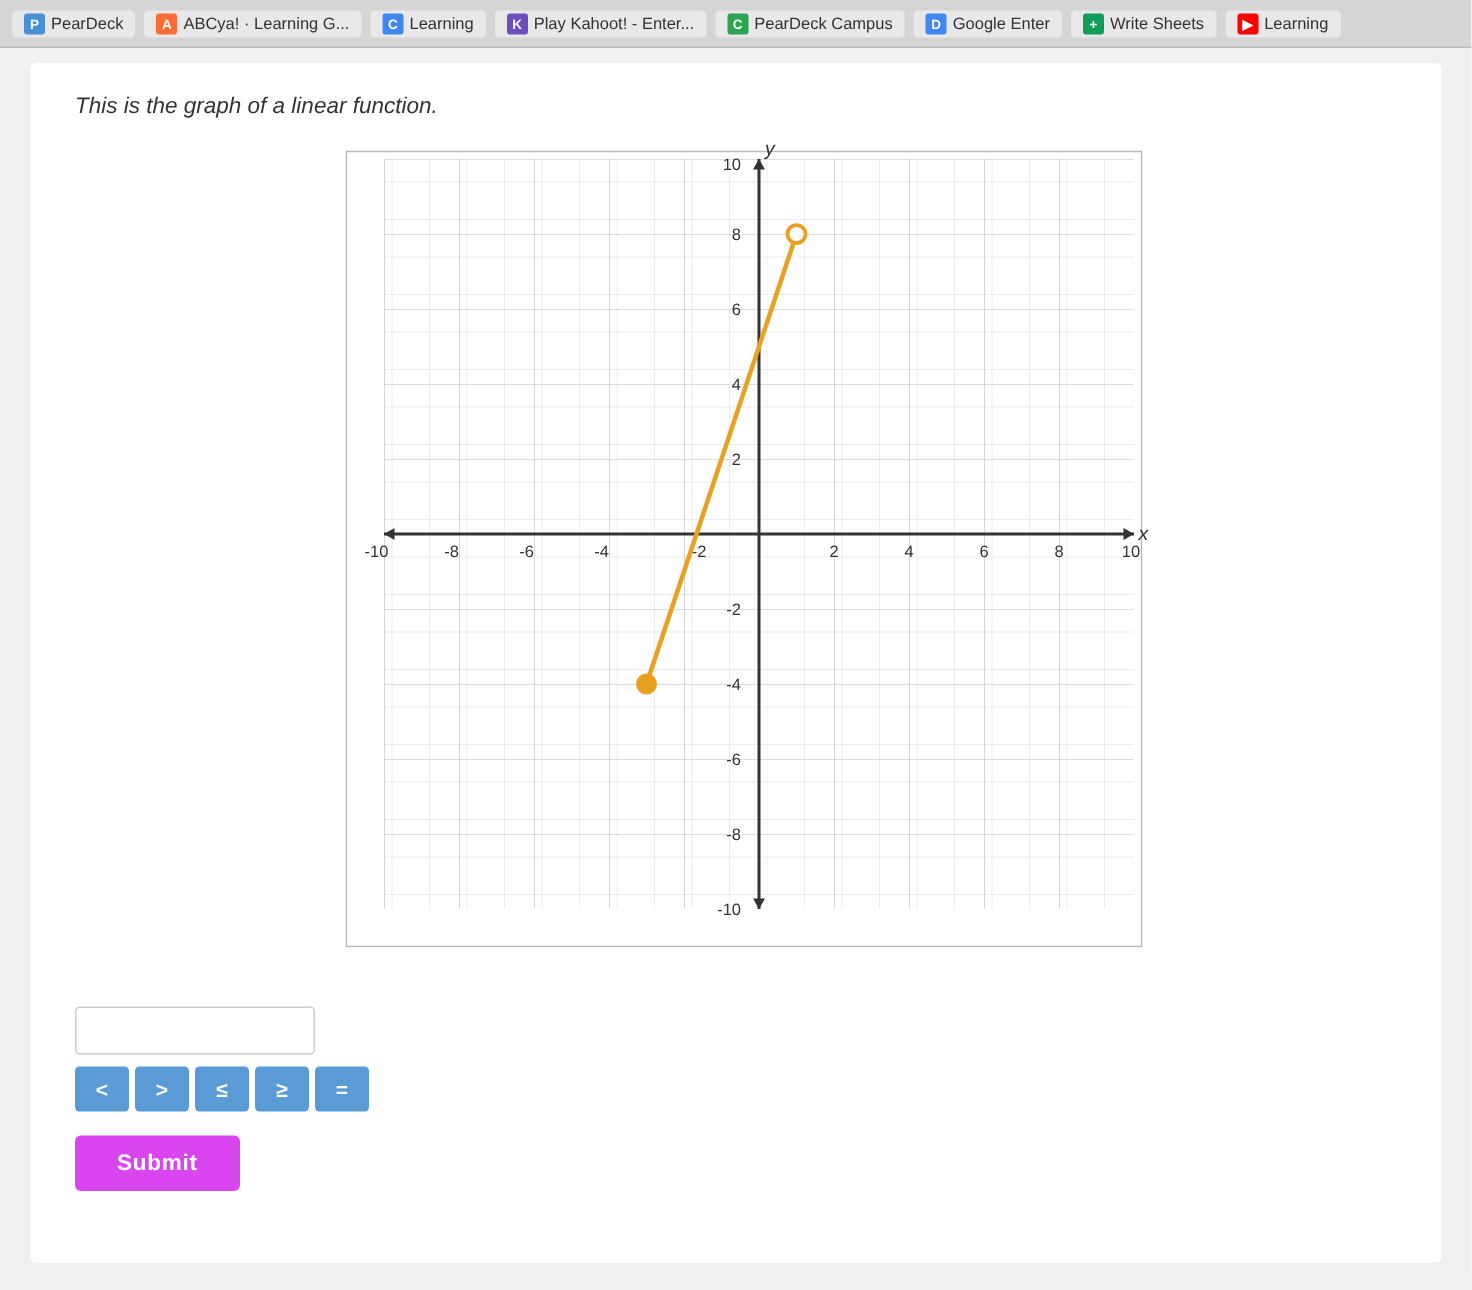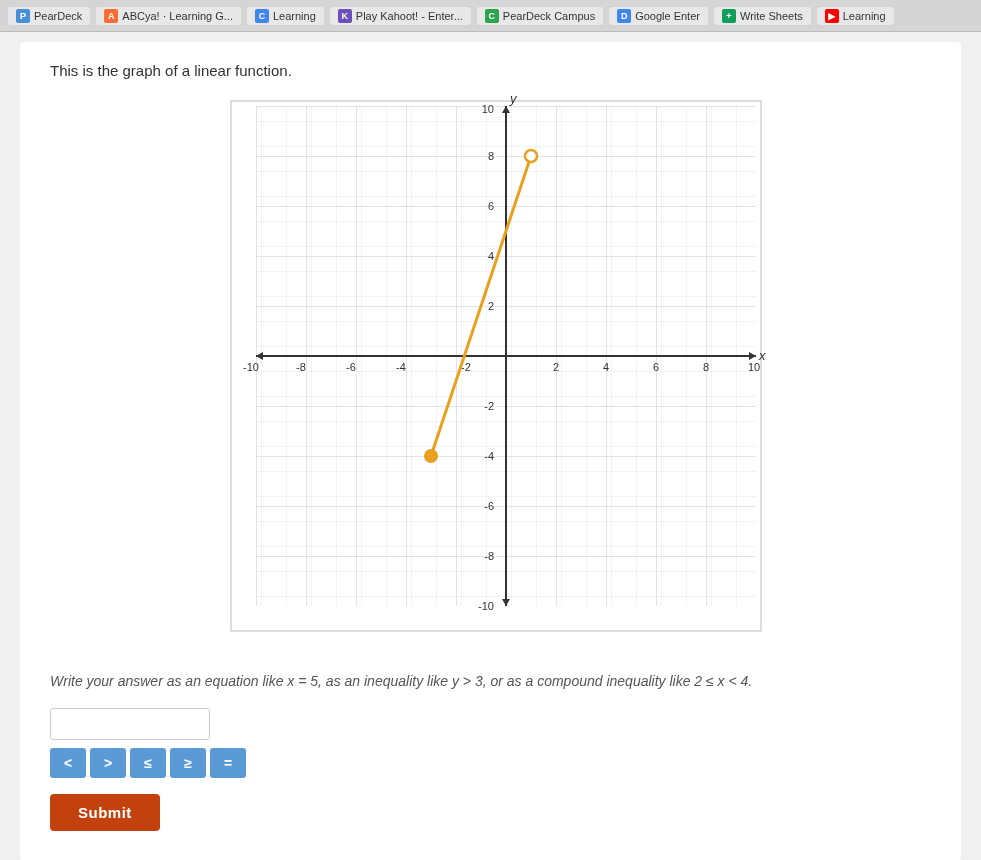--- a/index.html
+++ b/index.html
@@ -58,20 +58,21 @@
       margin: 10px 20px;
       padding: 20px 30px 30px;
       border-radius: 4px;
       min-height: 800px;
     }
 
     .intro-text {
       font-size: 15px;
       color: #333;
       margin-bottom: 12px;
+      font-style: italic;
     }
 
     
     .graph-container {
       display: flex;
       justify-content: center;
       margin-bottom: 20px;
     }
 
     .graph-svg {
@@ -126,21 +127,21 @@
       font-size: 14px;
       cursor: pointer;
       display: flex;
       align-items: center;
       justify-content: center;
       font-weight: bold;
     }
 
     
     .submit-btn {
-      background: #c2410c;
+      background: #d946ef;
       color: white;
       border: none;
       border-radius: 4px;
       padding: 10px 28px;
       font-size: 15px;
       cursor: pointer;
       font-weight: bold;
       letter-spacing: 0.5px;
     }
   </style>
@@ -248,21 +249,20 @@
       <circle cx="230" cy="365" r="6" fill="#e8a020" stroke="#e8a020" stroke-width="2"></circle>
 
       <circle cx="330" cy="65" r="6" fill="white" stroke="#e8a020" stroke-width="2.5"></circle>
 
     </svg>
   </div>
 
   
 
   
-  <p class="instruction-text">Write your answer as an equation like x = 5, as an inequality like y &gt; 3, or as a compound inequality like 2 ≤ x &lt; 4.</p>
 
   
   <div class="answer-area">
     <input type="text" class="answer-input" placeholder="" style="">
     <div class="symbol-buttons">
       <button class="symbol-btn">&lt;</button>
       <button class="symbol-btn">&gt;</button>
       <button class="symbol-btn">≤</button>
       <button class="symbol-btn">≥</button>
       <button class="symbol-btn">=</button>

